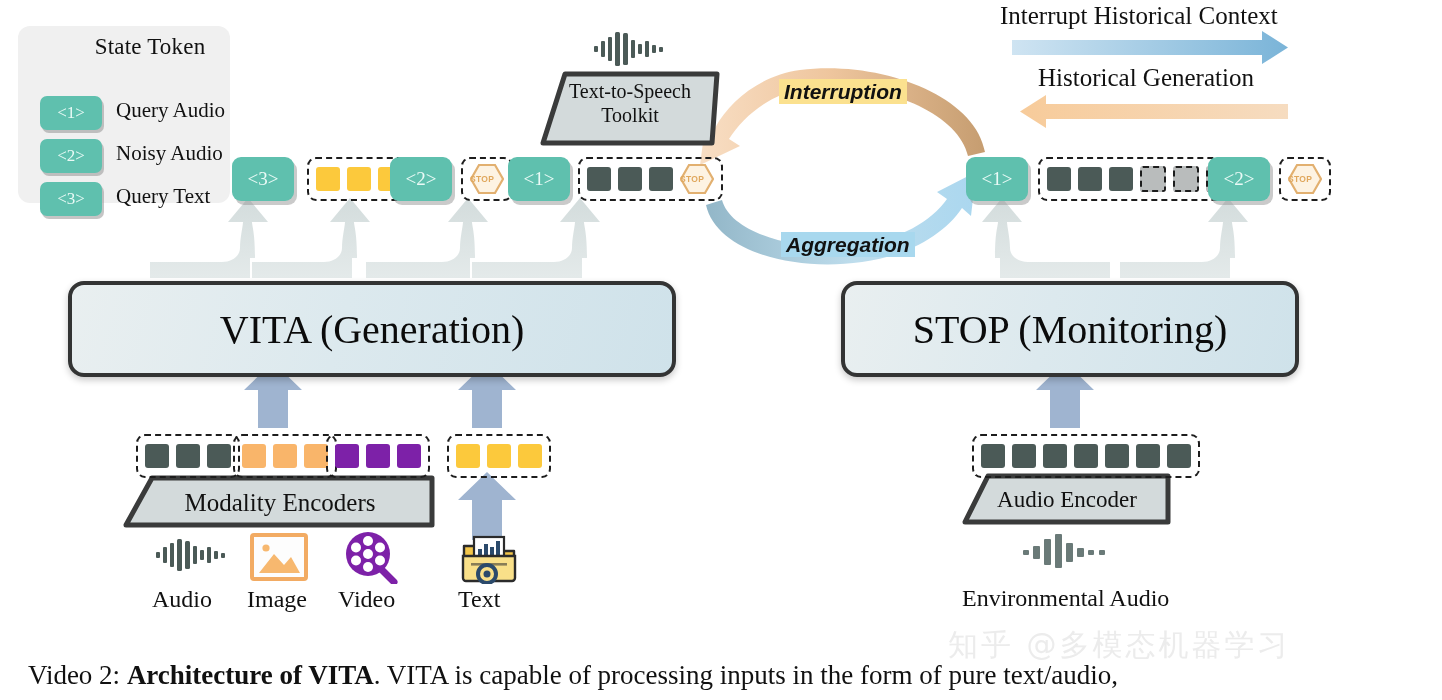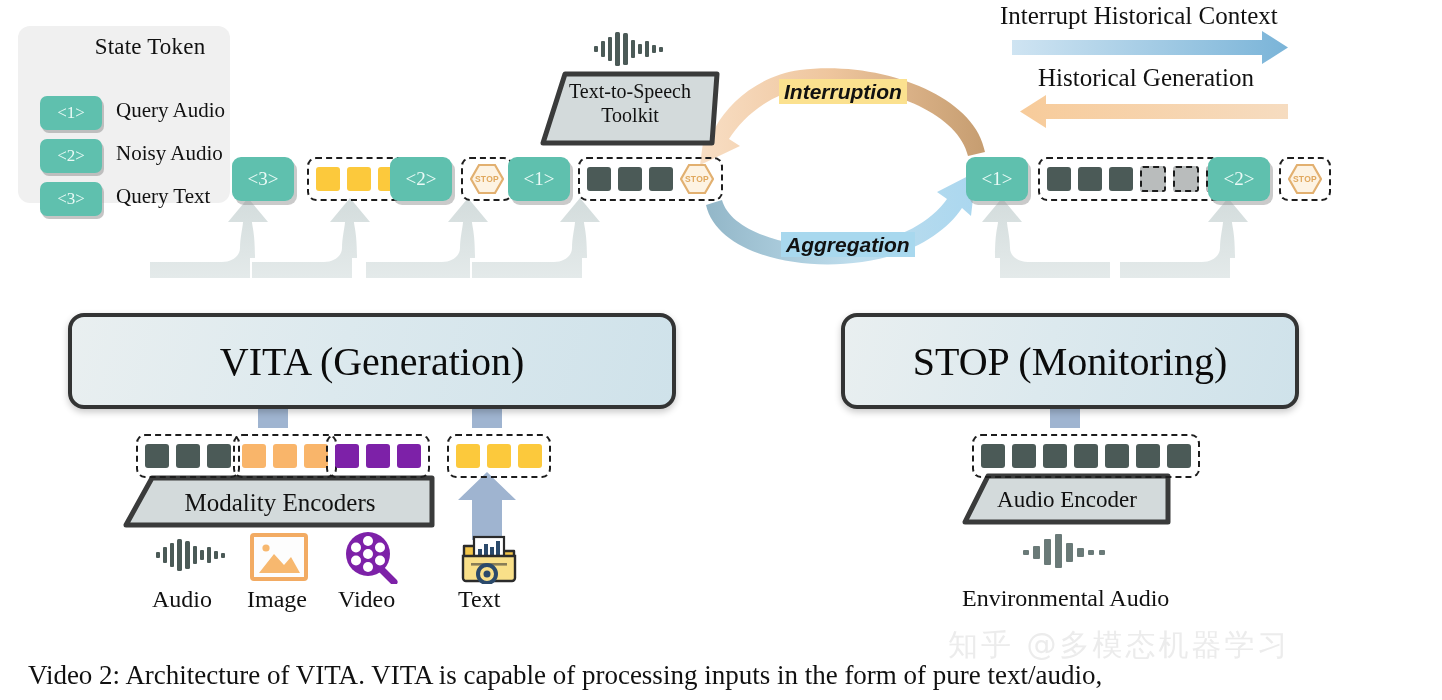--- a/index.html
+++ b/index.html
@@ -47,54 +47,53 @@
   }
   .sq{width:24px;height:24px;border-radius:3px;}
   .sq-dark{background:#4b5a57;}
   .sq-yellow{background:#fcc93c;}
   .sq-orange{background:#f9b56a;}
   .sq-purple{background:#7d21a8;}
   .sq-grey{background:#b9bcbc;border:2px dashed #1d1d1d;width:22px;height:22px;
            box-sizing:content-box;border-radius:3px;}
   .hexstop{
     width:34px;height:32px;position:relative;
-    display:flex;align-items:center;justify-content:center;
+    display:flex;align-items:center;
   }
   .hexstop svg{position:absolute;left:0;top:0;}
   .hexstop span{
     position:relative;font-size:8.5px;color:#e0a85e;letter-spacing:.3px;
     font-family:"Liberation Sans",sans-serif;font-weight:bold;
   }
 
   
   .model-box{
     border:4px solid #333434;border-radius:16px;
     background:linear-gradient(105deg,#e9eff0 0%,#dce9ee 45%,#cfe2ea 100%);
     display:flex;align-items:center;justify-content:center;
     font-size:40px;color:#0b0b0b;
     box-shadow:0 3px 7px rgba(0,0,0,.22);
-    margin-top:32px;
   }
 
   
   .cap{position:absolute;white-space:nowrap;}
 
   .hl-yellow{background:#fbe18f;padding:1px 5px;font-style:italic;
              font-family:"Liberation Sans",sans-serif;font-weight:bold;font-size:21px;}
   .hl-blue{background:#a8d8ee;padding:1px 5px;font-style:italic;
            font-family:"Liberation Sans",sans-serif;font-weight:bold;font-size:21px;}
 
   .wm{
     position:absolute;color:#ececec;font-size:30px;letter-spacing:3px;
     font-family:"DejaVu Sans",sans-serif;
   }
   .figcap{
     position:absolute;left:28px;top:660px;font-size:27px;white-space:nowrap;
   }
-  .figcap b{font-weight:normal;margin-top:14px;}
+  .figcap b{font-weight:bold;margin-top:14px;}
   svg.ov{position:absolute;left:0;top:0;width:1442px;height:700px;pointer-events:none;}
 </style>
 </head>
 <body>
 
 <div id="stage">
 
   <svg class="ov" viewBox="0 0 1442 700">
     <defs>
       <linearGradient id="gradTop" x1="0" y1="0" x2="1" y2="0">

